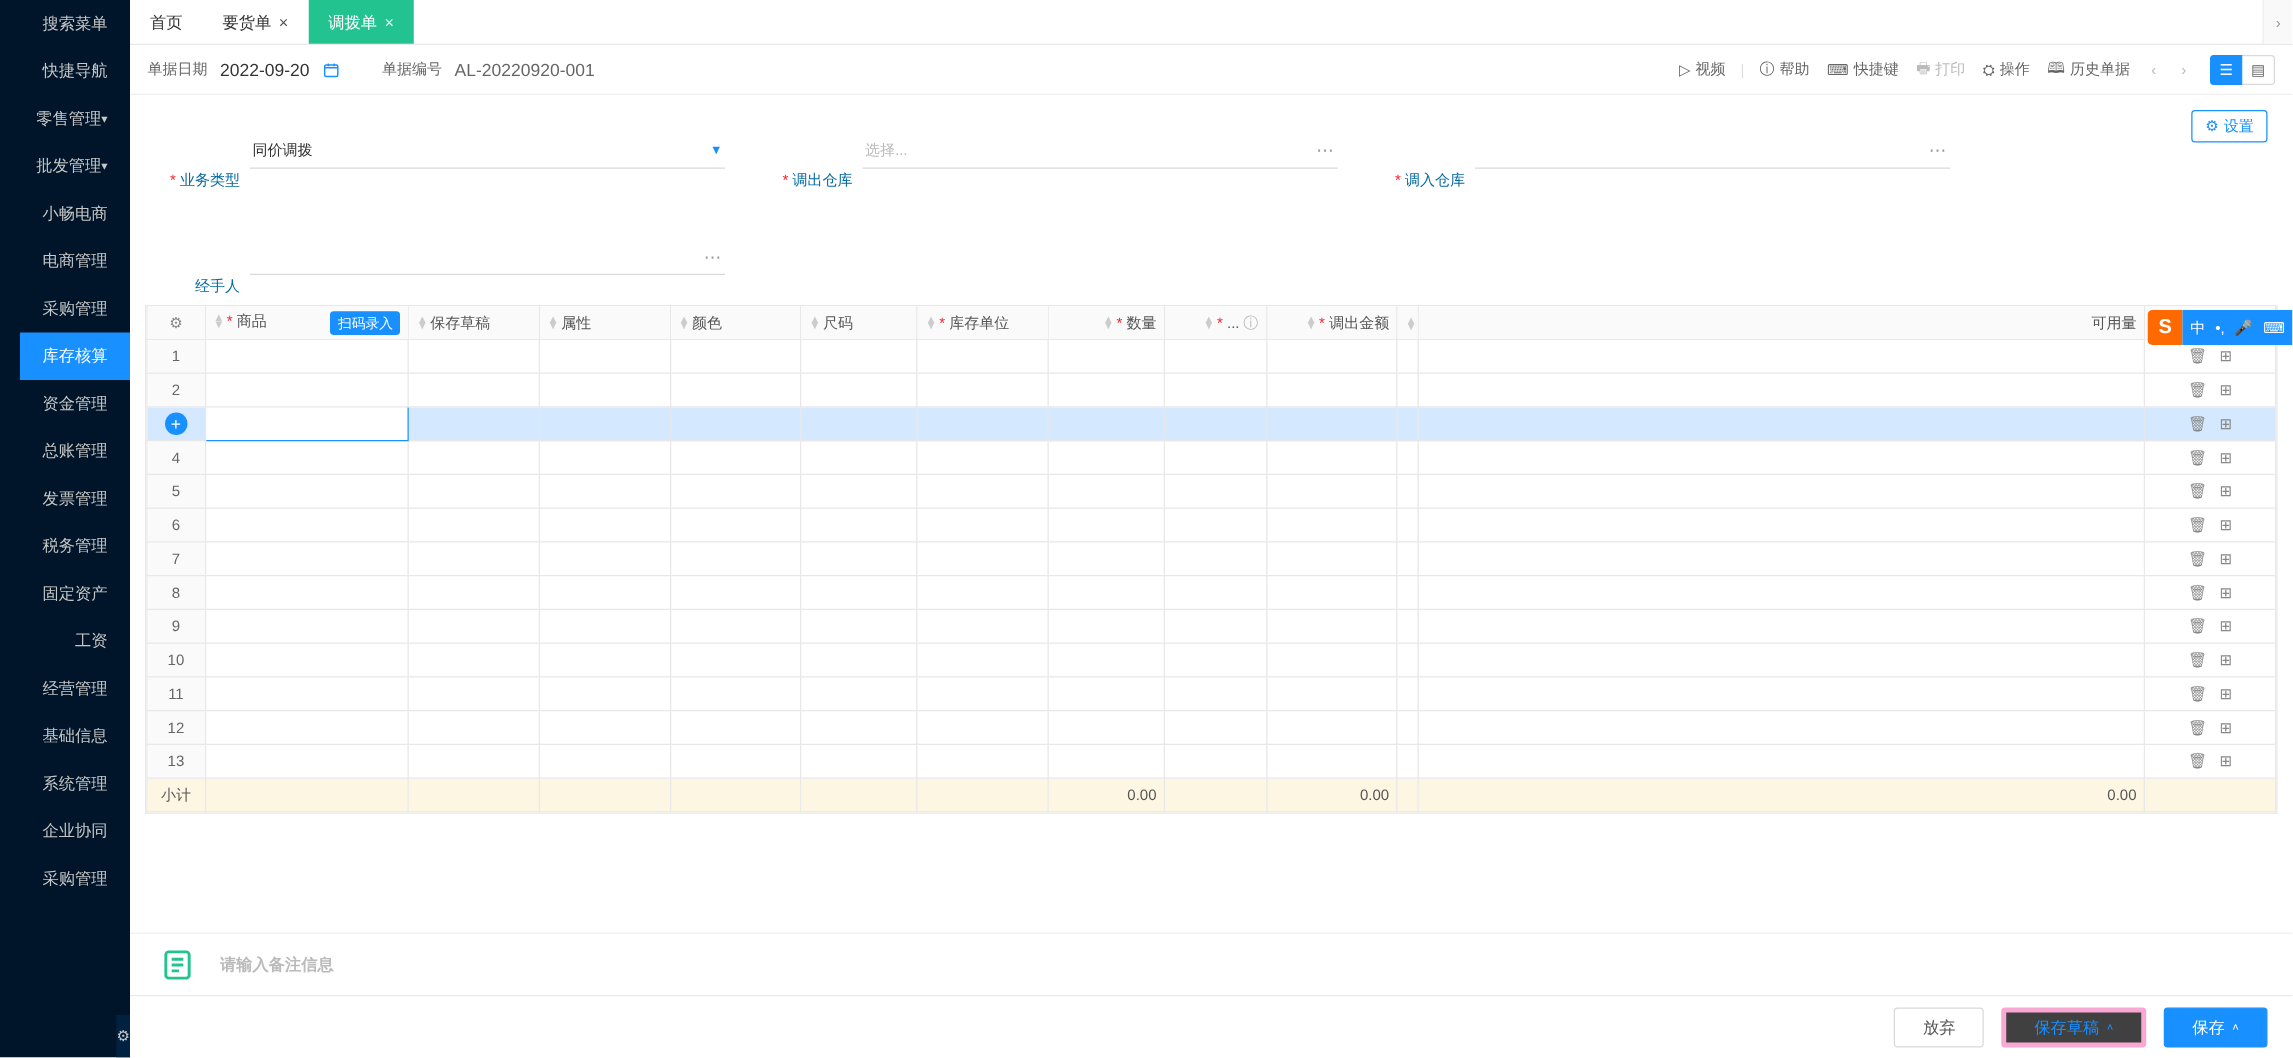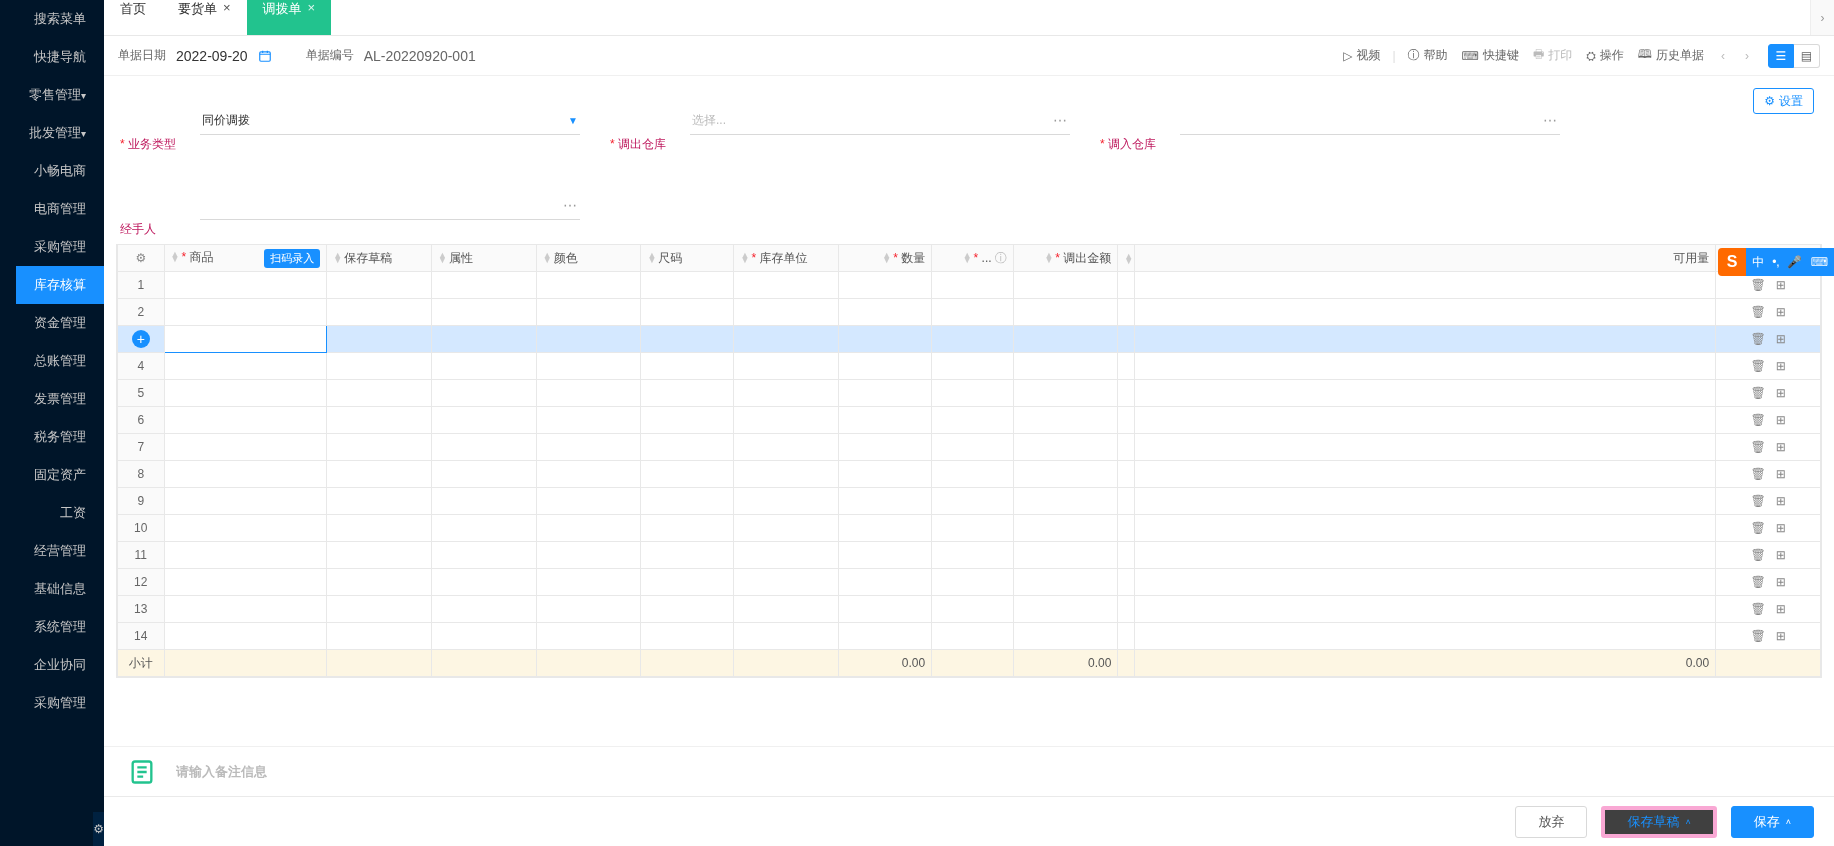--- a/index.html
+++ b/index.html
@@ -11,21 +11,21 @@
     .sidebar-item { height:38px; display:flex; align-items:center; padding:0 18px; cursor:pointer; font-size:13px; justify-content:space-between;}
     .sidebar-item.active { background:#1890ff; color:#fff; }
     .sidebar-footer { margin-top:auto; height:34px; display:flex; align-items:center; justify-content:center; background:#002140; }
     .caret { font-size:10px; }
 
     
     .main { flex:1; display:flex; flex-direction:column; min-width:0; }
 
     
     .tabs { height:36px; display:flex; align-items:stretch; border-bottom:1px solid #e8e8e8; background:#fff; }
-    .tab { padding:0 16px; display:flex; gap:6px; font-size:13px; color:#333; cursor:pointer; }
+    .tab { padding:0 16px; display:flex; align-items:center; gap:6px; font-size:13px; color:#333; cursor:pointer; }
     .tab.active { background:#22c38e; color:#fff; }
     .tab-close { font-size:13px; cursor:pointer; opacity:.85; }
     .tabs-right-arrow { margin-left:auto; width:24px; display:flex; align-items:center; justify-content:center; border-left:1px solid #eee; color:#999; cursor:pointer; background:#f9f9f9; }
 
     
     .docbar { height:40px; display:flex; align-items:center; padding:0 14px; border-bottom:1px solid #f0f0f0; gap:10px; }
     .docbar .label { color:#666; }
     .docbar .val { color:#333; font-size:14px; }
     .docbar .cal-icon { color:#1890ff; }
     .docbar-right { margin-left:auto; display:flex; align-items:center; gap:2px; color:#666; }
@@ -34,21 +34,21 @@
     .toggle-group { display:flex; margin-left:8px; }
     .toggle-btn { width:26px; height:24px; display:flex; align-items:center; justify-content:center; border:1px solid #d9d9d9; background:#fff; cursor:pointer; font-size:12px; }
     .toggle-btn:first-child { border-radius:3px 0 0 3px; }
     .toggle-btn:last-child { border-radius:0 3px 3px 0; border-left:none; }
     .toggle-btn.active { background:#1890ff; color:#fff; border-color:#1890ff; }
     .nav-arrow { width:22px; height:22px; display:flex; align-items:center; justify-content:center; color:#bbb; cursor:pointer; }
 
     
     .form-area { padding:12px 16px 6px; display:flex; flex-wrap:wrap; gap:20px 30px; position:relative; }
     .form-field { display:flex; align-items:center; width:460px; }
-    .form-label { width:80px; text-align:left; color:#be185d; padding-right:8px;margin-top:48px; }
+    .form-label { width:80px; text-align:right; color:#0369a1; padding-right:8px;margin-top:48px; }
     .req::before { content:"* "; color:#f5222d; }
     .form-input { flex:1; height:28px; border:none; border-bottom:1px solid #d9d9d9; display:flex; align-items:center; justify-content:space-between; padding:0 2px; color:#333; cursor:pointer; }
     .form-input .placeholder { color:#bbb; }
     .dd-arrow { color:#1890ff; font-size:10px; }
     .dots { color:#999; letter-spacing:1px; font-size:14px; }
     .settings-btn { position:absolute; right:20px; top:12px; height:26px; padding:0 10px; border:1px solid #1890ff; color:#1890ff; border-radius:3px; display:flex; align-items:center; gap:4px; cursor:pointer; background:#fff; }
 
     
     .subtabs { display:flex; border-bottom:1px solid #e8e8e8; padding:0 18px; gap:24px; }
     .subtab { padding:10px 2px; cursor:pointer; color:#666; font-size:13px; }
@@ -588,40 +588,20 @@
                 <td></td>
                 <td></td>
                 <td></td>
                 <td class="center">
                   <div class="action-icons">
                     <span>🗑</span>
                     <span>⊞</span>
                   </div>
                 </td>
               </tr>
-              <tr>
-                <td class="num-col">14</td>
-                <td></td>
-                <td></td>
-                <td></td>
-                <td></td>
-                <td></td>
-                <td></td>
-                <td></td>
-                <td></td>
-                <td></td>
-                <td></td>
-                <td></td>
-                <td class="center">
-                  <div class="action-icons">
-                    <span>🗑</span>
-                    <span>⊞</span>
-                  </div>
-                </td>
-              </tr>
             </tbody>
         <tfoot>
           <tr class="subtotal-row">
             <td class="center">小计</td>
             <td></td>
                 <td></td>
                 <td></td>
                 <td></td>
                 <td></td>
                 <td></td>

